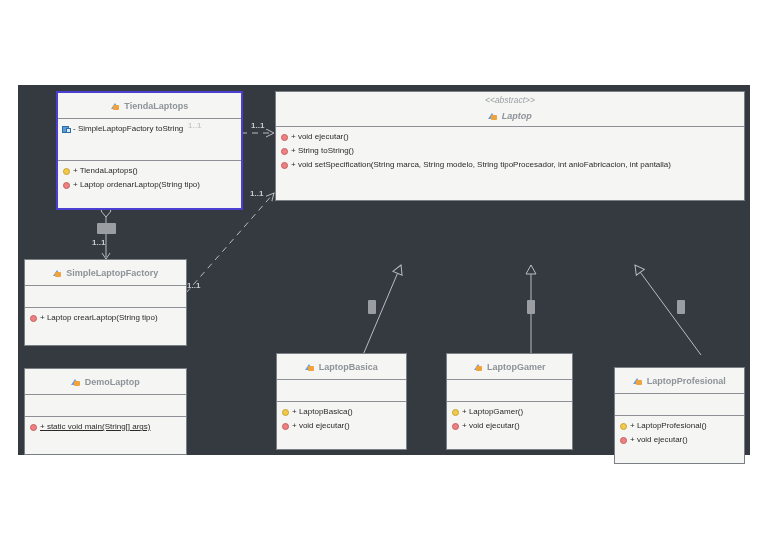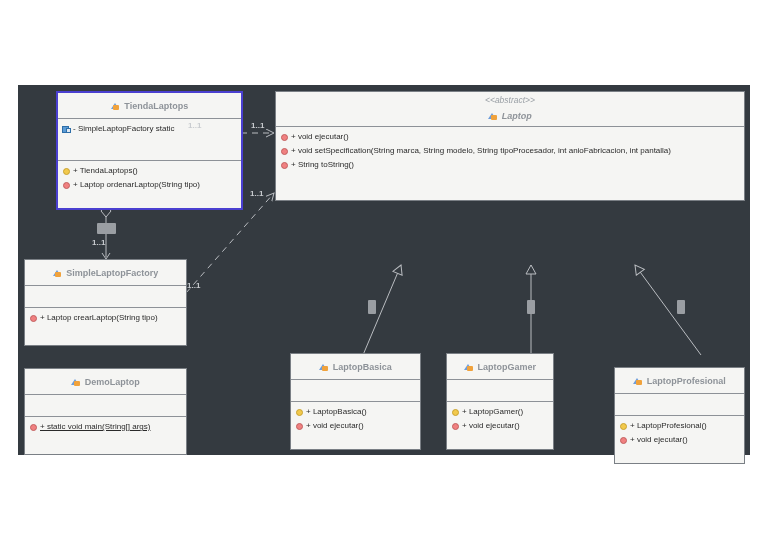--- a/index.html
+++ b/index.html
@@ -235,21 +235,21 @@
   <div class="mult" style="left:74px;  top:153px;">1..1</div>
 
   <div class="uml-class selected" style="left:6px; top:6px; width:187px;margin-left:32px;">
     <div class="cls-header">
       <span class="ico ico-class"></span>
       <span class="cls-title">TiendaLaptops</span>
     </div>
     <div class="cls-section" style="height:42px;">
       <div class="member">
         <span class="ico ico-field"></span>
-        <span class="mtext">- SimpleLaptopFactory static</span>
+        <span class="mtext">- SimpleLaptopFactory toString</span>
       </div>
     </div>
     <div class="cls-section last" style="height:47px;">
       <div class="member">
         <span class="ico ico-ctor"></span>
         <span class="mtext">+ TiendaLaptops()</span>
       </div>
       <div class="member">
         <span class="ico ico-method"></span>
         <span class="mtext">+ Laptop ordenarLaptop(String tipo)</span>
@@ -263,25 +263,25 @@
       <span class="ico ico-class"></span>
       <span class="cls-title abstract">Laptop</span>
     </div>
     <div class="cls-section last" style="height:73px;">
       <div class="member">
         <span class="ico ico-method"></span>
         <span class="mtext">+ void ejecutar()</span>
       </div>
       <div class="member">
         <span class="ico ico-method"></span>
+        <span class="mtext">+ String toString()</span>
+      </div>
+      <div class="member">
+        <span class="ico ico-method"></span>
         <span class="mtext">+ void setSpecification(String marca, String modelo, String tipoProcesador, int anioFabricacion, int pantalla)</span>
-      </div>
-      <div class="member">
-        <span class="ico ico-method"></span>
-        <span class="mtext">+ String toString()</span>
       </div>
     </div>
   </div>
 
   <div class="uml-class" style="left:6px; top:174px; width:163px;">
     <div class="cls-header">
       <span class="ico ico-class"></span>
       <span class="cls-title">SimpleLaptopFactory</span>
     </div>
     <div class="cls-section empty" style="height:22px;"></div>
@@ -300,39 +300,39 @@
     </div>
     <div class="cls-section empty" style="height:22px;"></div>
     <div class="cls-section last" style="height:37px;">
       <div class="member static">
         <span class="ico ico-method"></span>
         <span class="mtext">+ static void main(String[] args)</span>
       </div>
     </div>
   </div>
 
-  <div class="uml-class" style="left:272px; top:268px; width:131px;">
+  <div class="uml-class" style="left:258px; top:268px; width:131px;">
     <div class="cls-header">
       <span class="ico ico-class"></span>
       <span class="cls-title">LaptopBasica</span>
     </div>
     <div class="cls-section empty" style="height:22px;"></div>
     <div class="cls-section last" style="height:47px;">
       <div class="member">
         <span class="ico ico-ctor"></span>
         <span class="mtext">+ LaptopBasica()</span>
       </div>
       <div class="member">
         <span class="ico ico-method"></span>
         <span class="mtext">+ void ejecutar()</span>
       </div>
     </div>
   </div>
 
-  <div class="uml-class" style="left:428px; top:268px; width:108px;">
+  <div class="uml-class" style="left:428px; top:268px; width:127px;">
     <div class="cls-header">
       <span class="ico ico-class"></span>
       <span class="cls-title">LaptopGamer</span>
     </div>
     <div class="cls-section empty" style="height:22px;"></div>
     <div class="cls-section last" style="height:47px;">
       <div class="member">
         <span class="ico ico-ctor"></span>
         <span class="mtext">+ LaptopGamer()</span>
       </div>

